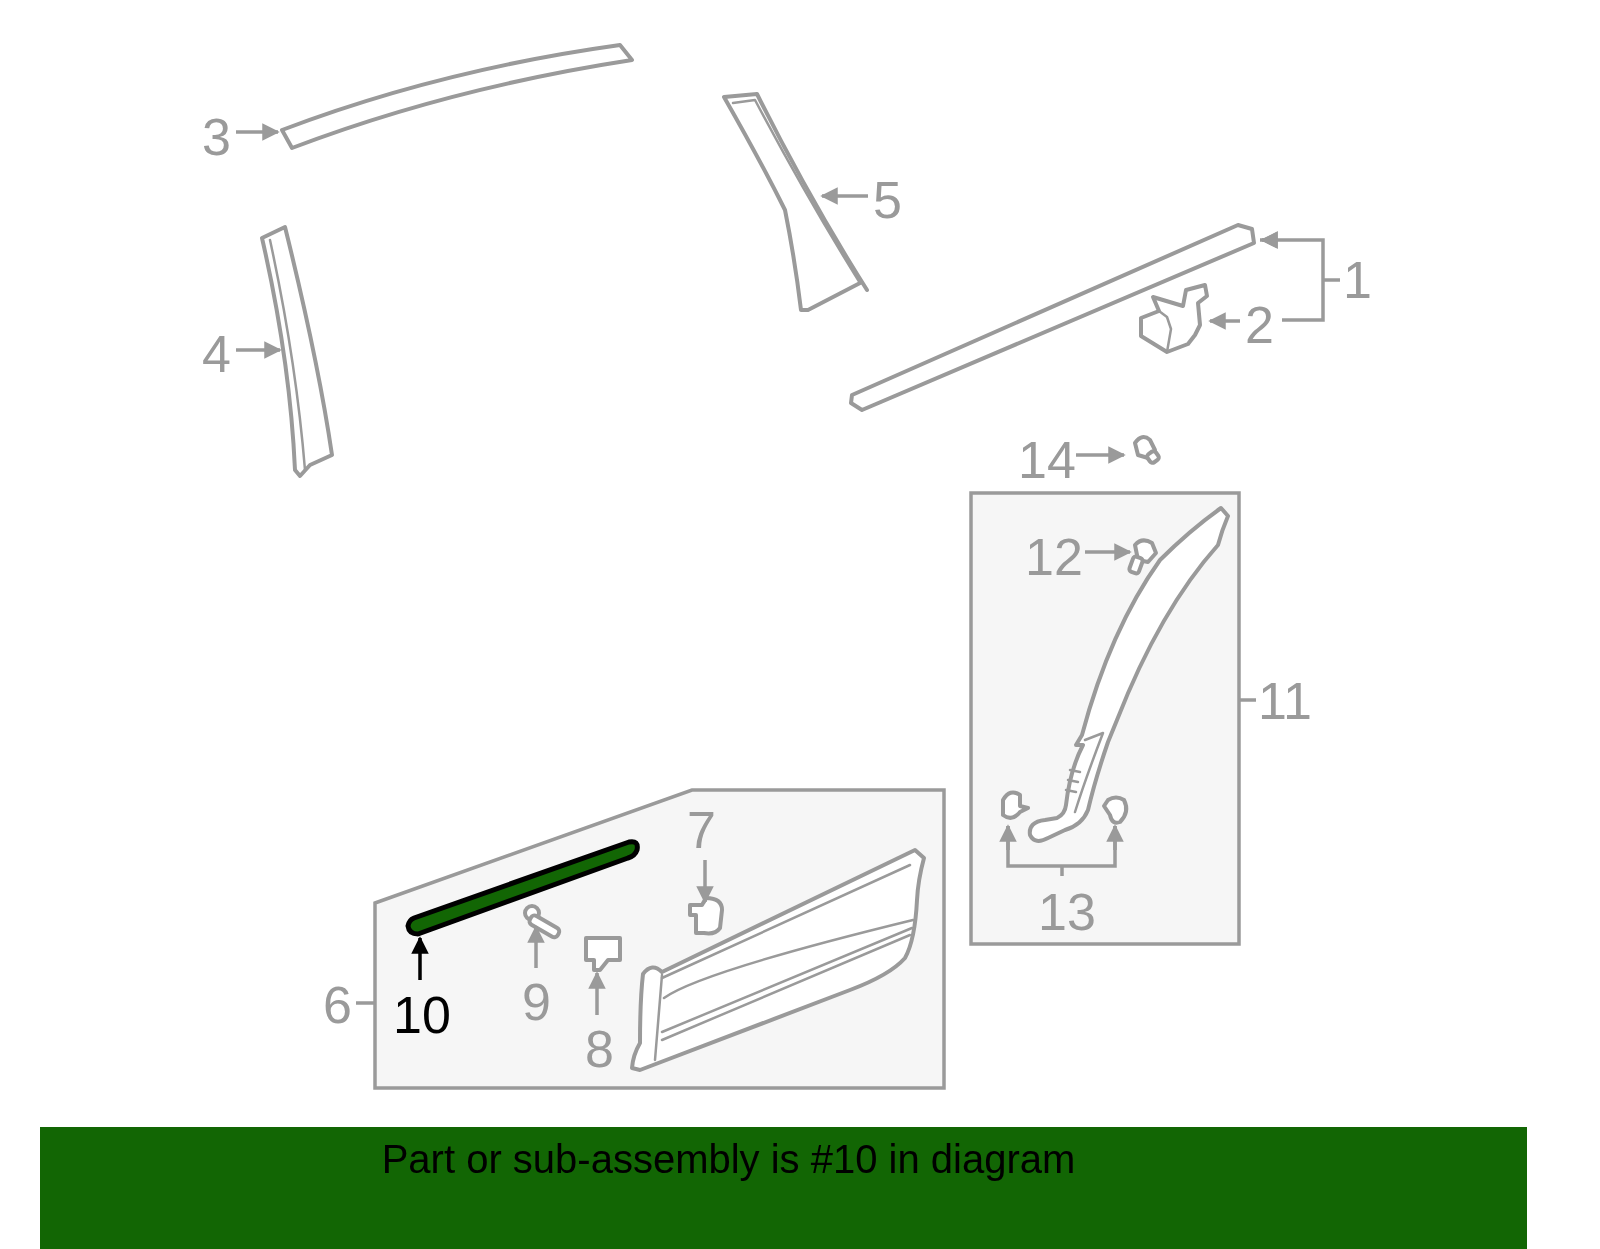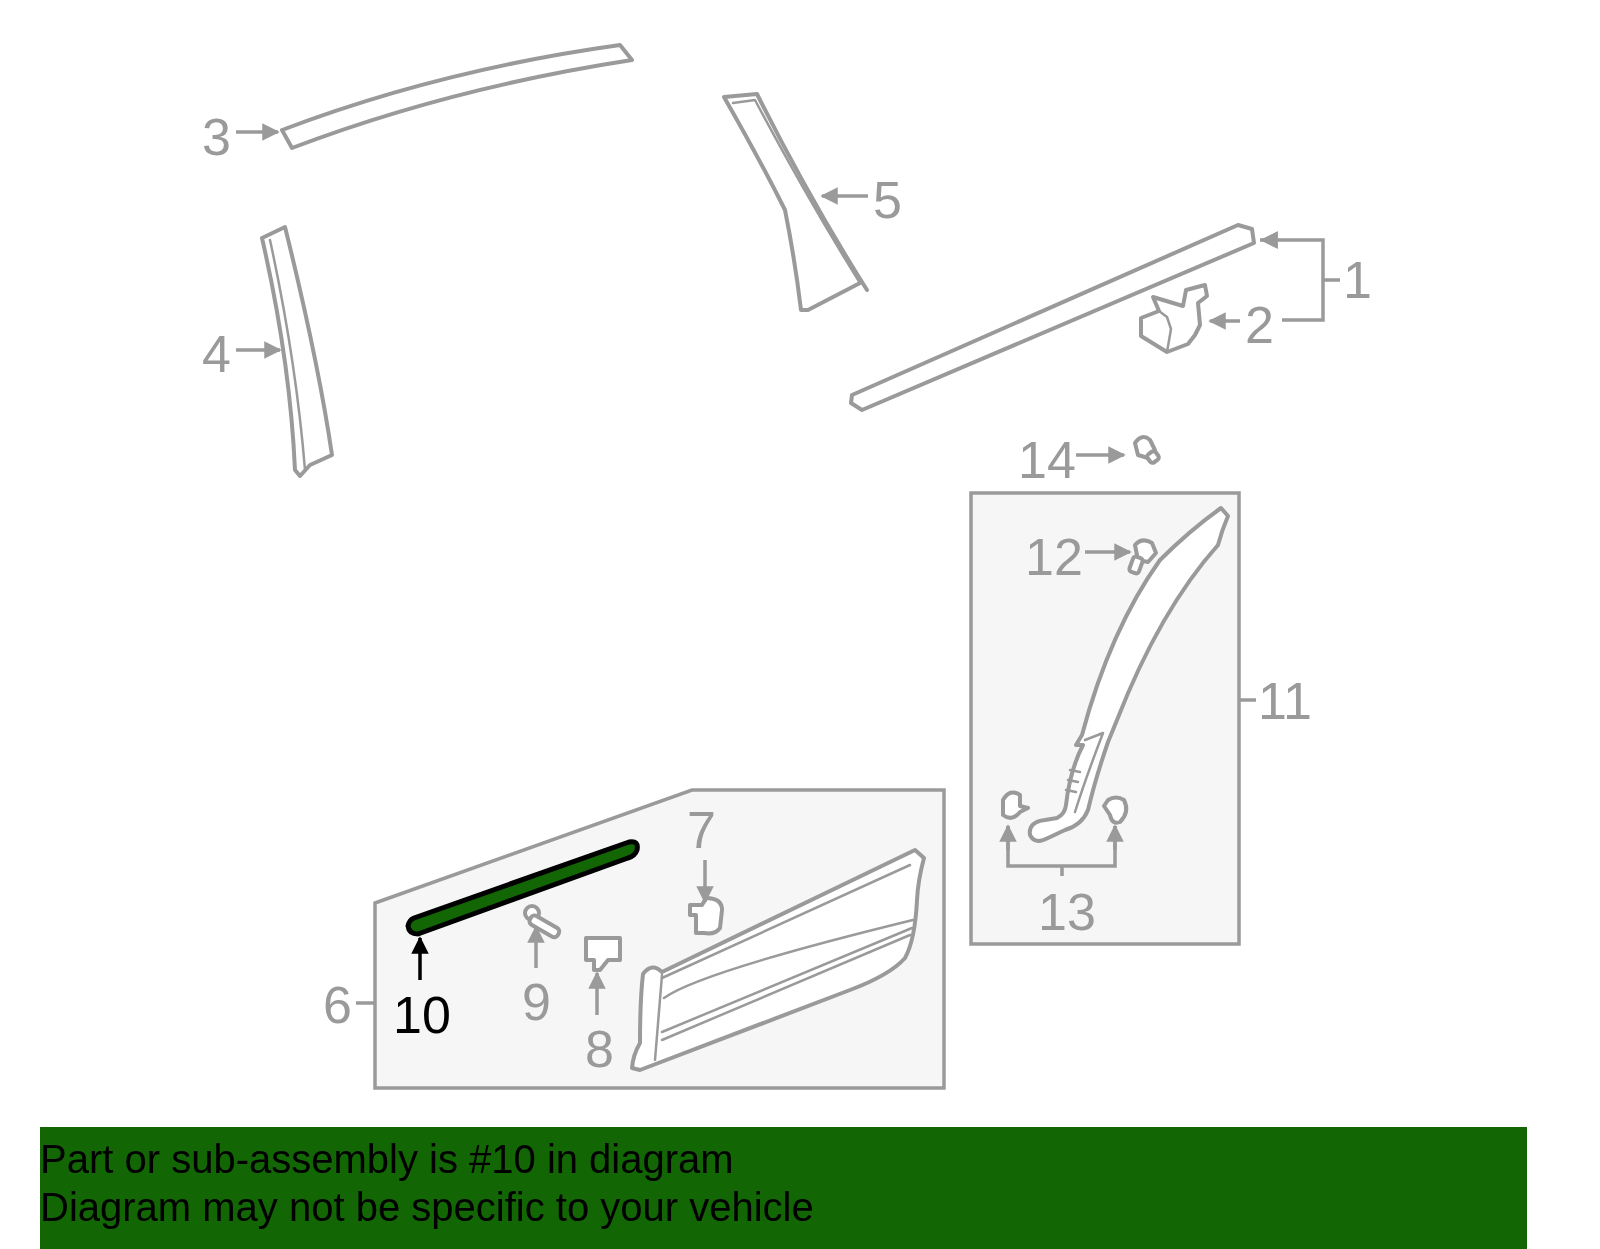--- a/index.html
+++ b/index.html
@@ -8,21 +8,21 @@
   .part { fill: #ffffff; stroke: #9a9a9a; stroke-width: 4; stroke-linejoin: round; stroke-linecap: round; }
   .part-thin { fill: none; stroke: #9a9a9a; stroke-width: 2.5; stroke-linejoin: round; stroke-linecap: round; }
   .leader { fill: none; stroke: #9a9a9a; stroke-width: 3.5; }
   .group-box { fill: #f6f6f6; stroke: #9a9a9a; stroke-width: 3.5; }
   .callout { font-family: "Liberation Sans", sans-serif; font-size: 52px; fill: #9a9a9a; }
   .callout.hl { fill: #000000; }
   .hl-part { fill: #126604; stroke: #000000; stroke-width: 5; stroke-linejoin: round; stroke-linecap: round; }
   .leader.hl { stroke: #000000; }
   #banner {
     position: absolute; left: 40px; top: 1127px; width: 1487px; height: 122px;
-    background: #126604; color: #000000;
+    background: #126604; text-align: center; color: #000000;
     font-family: "Liberation Sans", sans-serif; font-size: 40px; line-height: 48px;
     box-sizing: border-box; padding-top: 8px; padding-right: 110px;
   }
   #banner div { display: block; }
 </style>
 </head>
 <body>
 
 <svg id="diagram" viewBox="0 0 1600 1249" xmlns="http://www.w3.org/2000/svg">
   <defs>
@@ -164,14 +164,13 @@
     <path class="part-thin" d="M662,978 L910,865"></path>
     <path class="part-thin" d="M664,998 Q700,972 913,920"></path>
     <path class="part-thin" d="M662,1032 L912,928"></path>
     <path class="part-thin" d="M662,1040 L910,935"></path>
     <path class="part-thin" d="M662,975 L655,1060"></path>
   </g>
 </svg>
 
 <div id="banner">
   <div>Part or sub-assembly is #10 in diagram</div>
-  <div>Diagram may not be specific to your vehicle</div>
 </div>
 
 </body></html>

